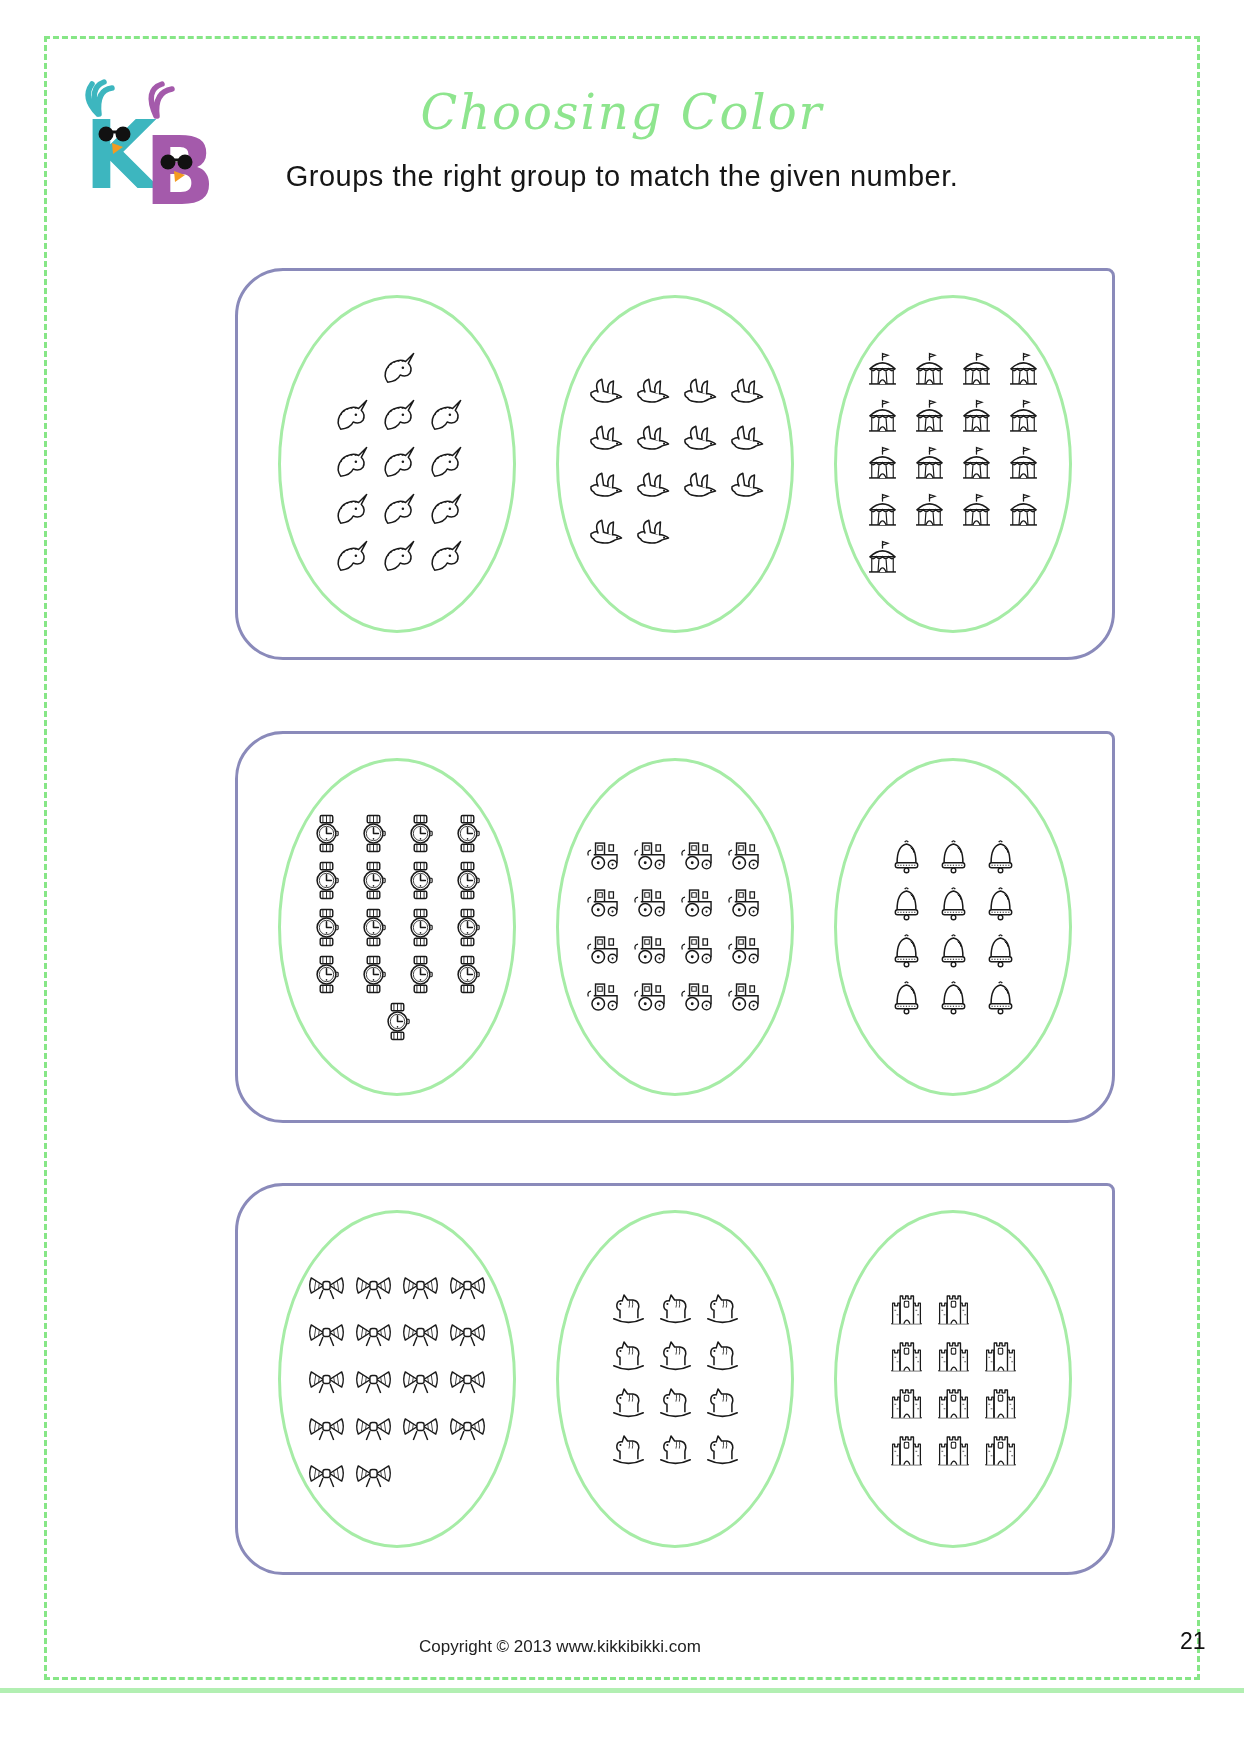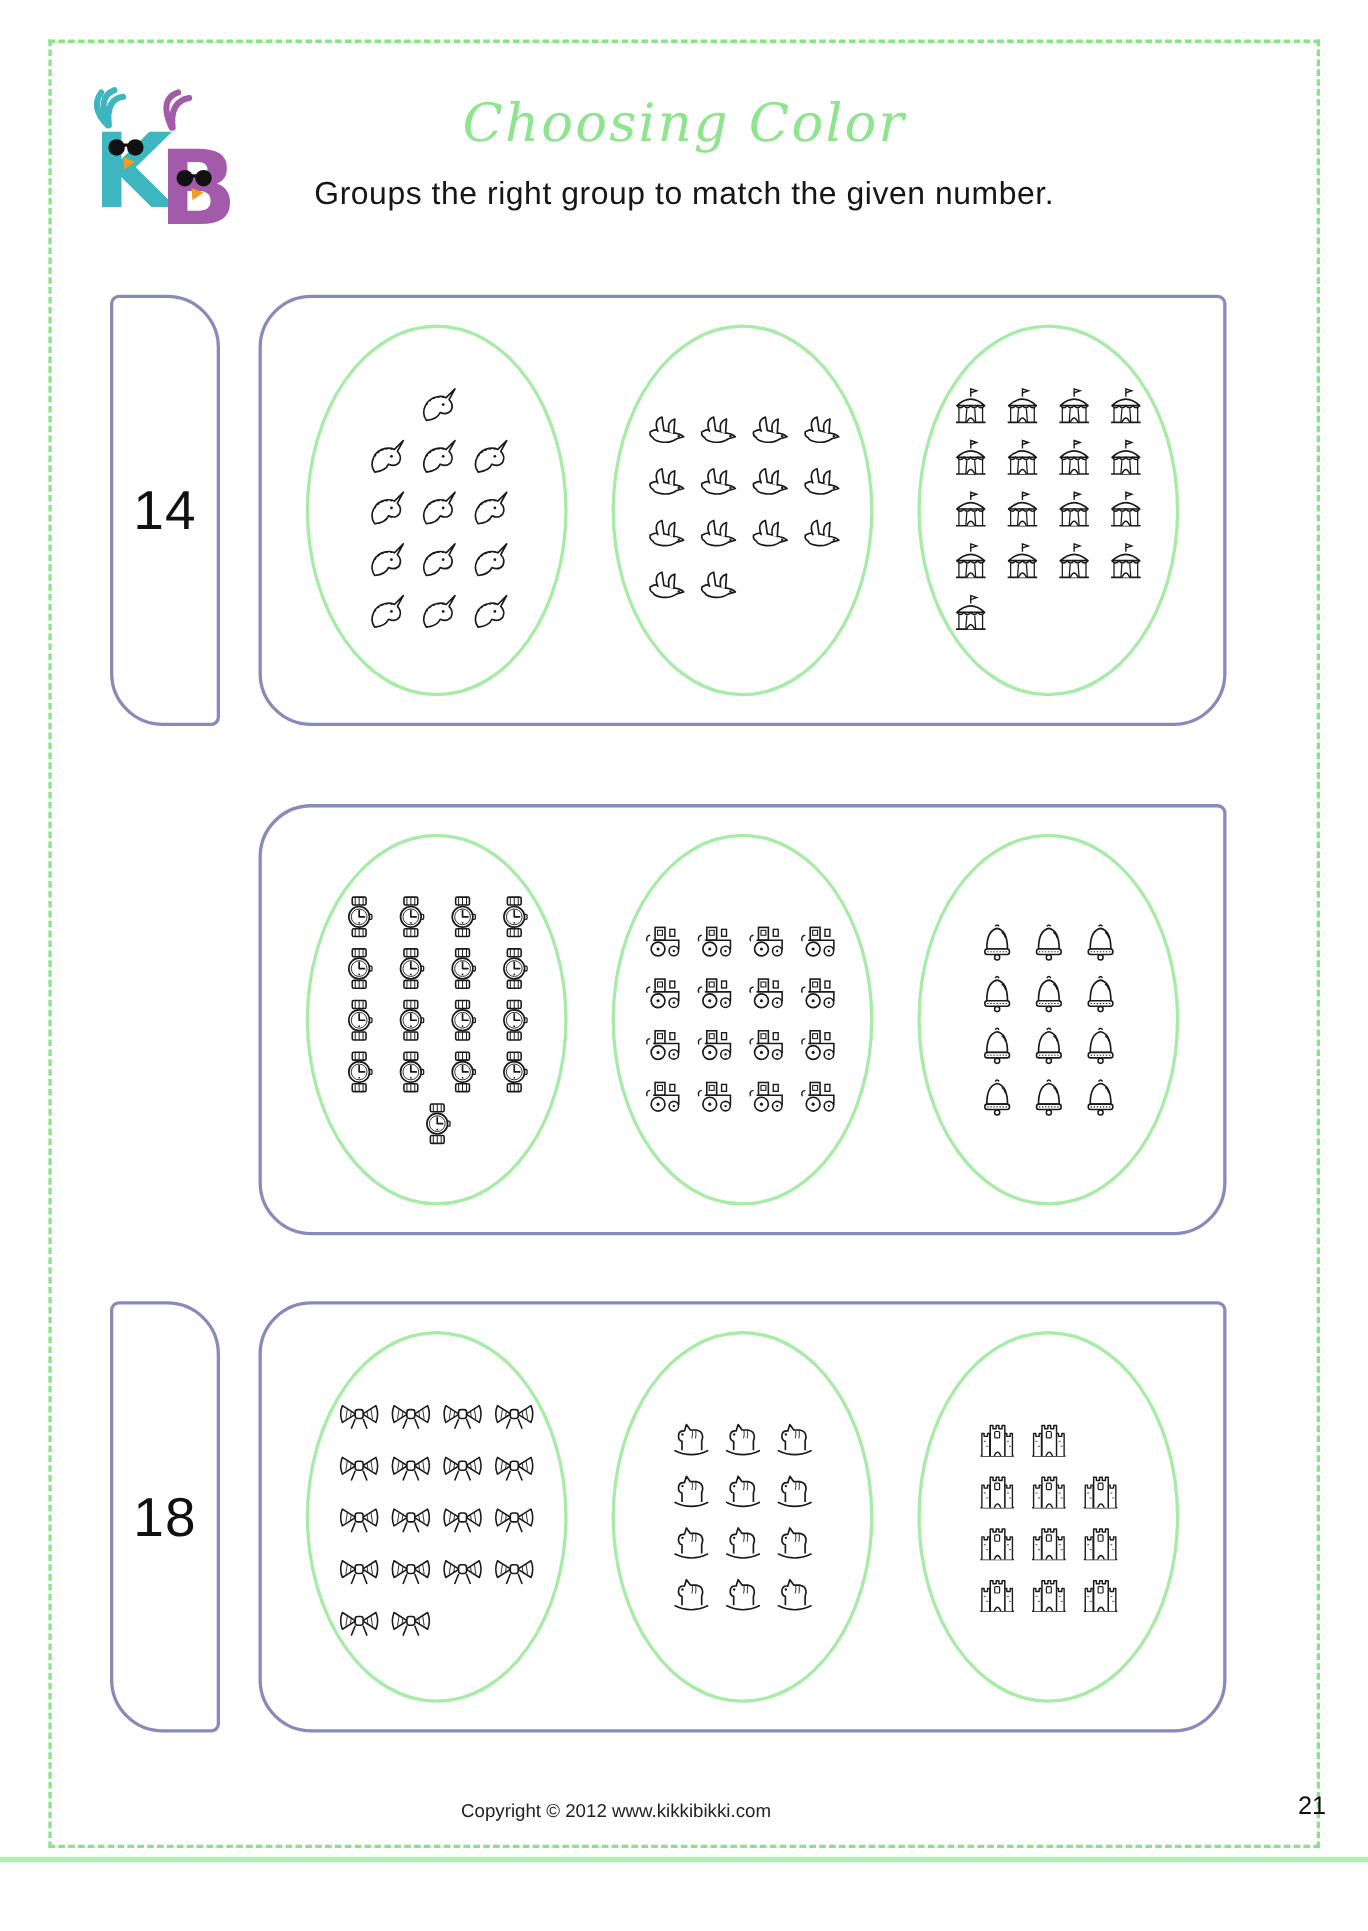--- a/index.html
+++ b/index.html
@@ -159,23 +159,20 @@
     <path d="M106 84 h6" stroke="#111" stroke-width="3"></path>
   </g>
   <path d="M106 95 l11 4 l-10 7 z" fill="#f49b20"></path>
 </svg>
 
 <div class="title">Choosing Color</div>
 <div class="instruction">Groups the right group to match the given number.</div>
 
 <main>
     <div class="ws-row">
-      <div class="num-box">
-        <span>14</span>
-      </div>
       <div class="group-panel">
         <div class="oval">
           <div class="icon-grid">
             <div class="icon-row" style="width: 141px; justify-content: center;">
               <div class="cell">
                 <svg class="icon" viewBox="0 0 48 48">
                   <use href="#sym-unicorn"></use>
                 </svg>
               </div>
             </div>
@@ -693,23 +690,20 @@
                 <svg class="icon" viewBox="0 0 48 48">
                   <use href="#sym-bell"></use>
                 </svg>
               </div>
             </div>
           </div>
         </div>
       </div>
     </div>
     <div class="ws-row">
-      <div class="num-box">
-        <span>18</span>
-      </div>
       <div class="group-panel">
         <div class="oval">
           <div class="icon-grid">
             <div class="icon-row" style="width: 188px; justify-content: flex-start;">
               <div class="cell">
                 <svg class="icon" viewBox="0 0 48 48">
                   <use href="#sym-bow"></use>
                 </svg>
               </div>
               <div class="cell">
@@ -944,14 +938,14 @@
                   <use href="#sym-castle"></use>
                 </svg>
               </div>
             </div>
           </div>
         </div>
       </div>
     </div>
   </main>
 
-<div class="copyright">Copyright © 2012 www.kikkibikki.com</div>
+<div class="copyright">Copyright © 2013 www.kikkibikki.com</div>
 <div class="page-number">21</div>
 
 </body></html>

